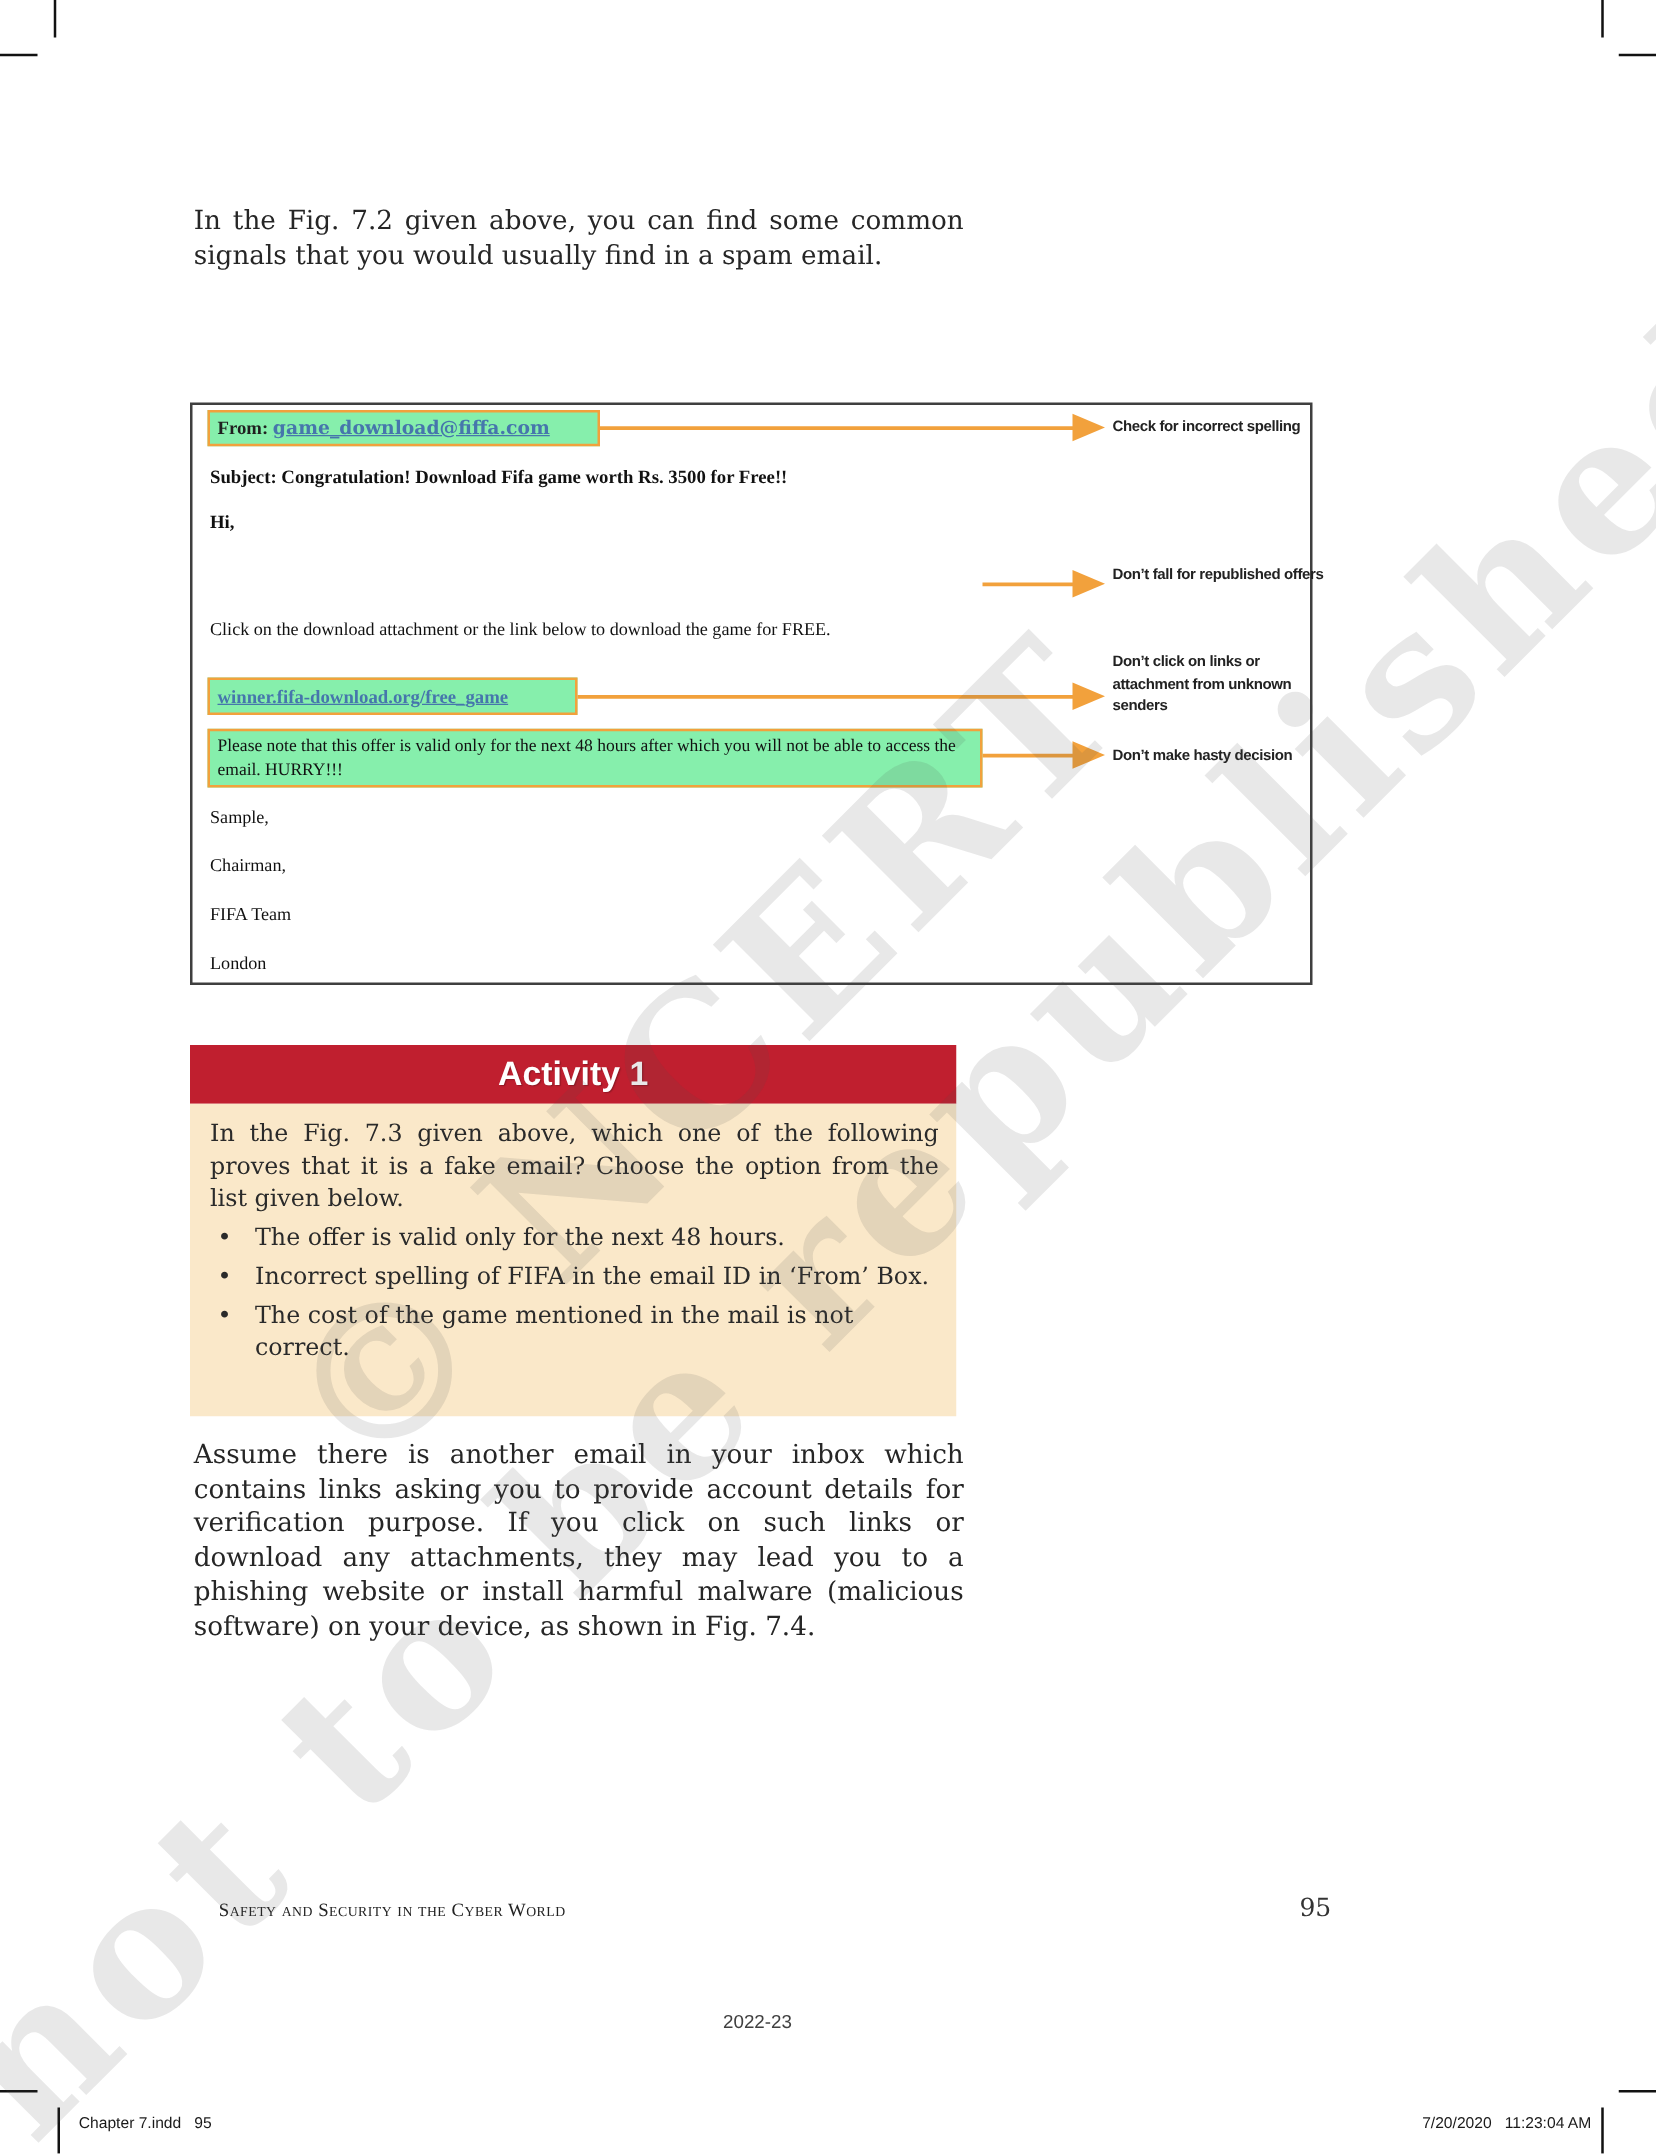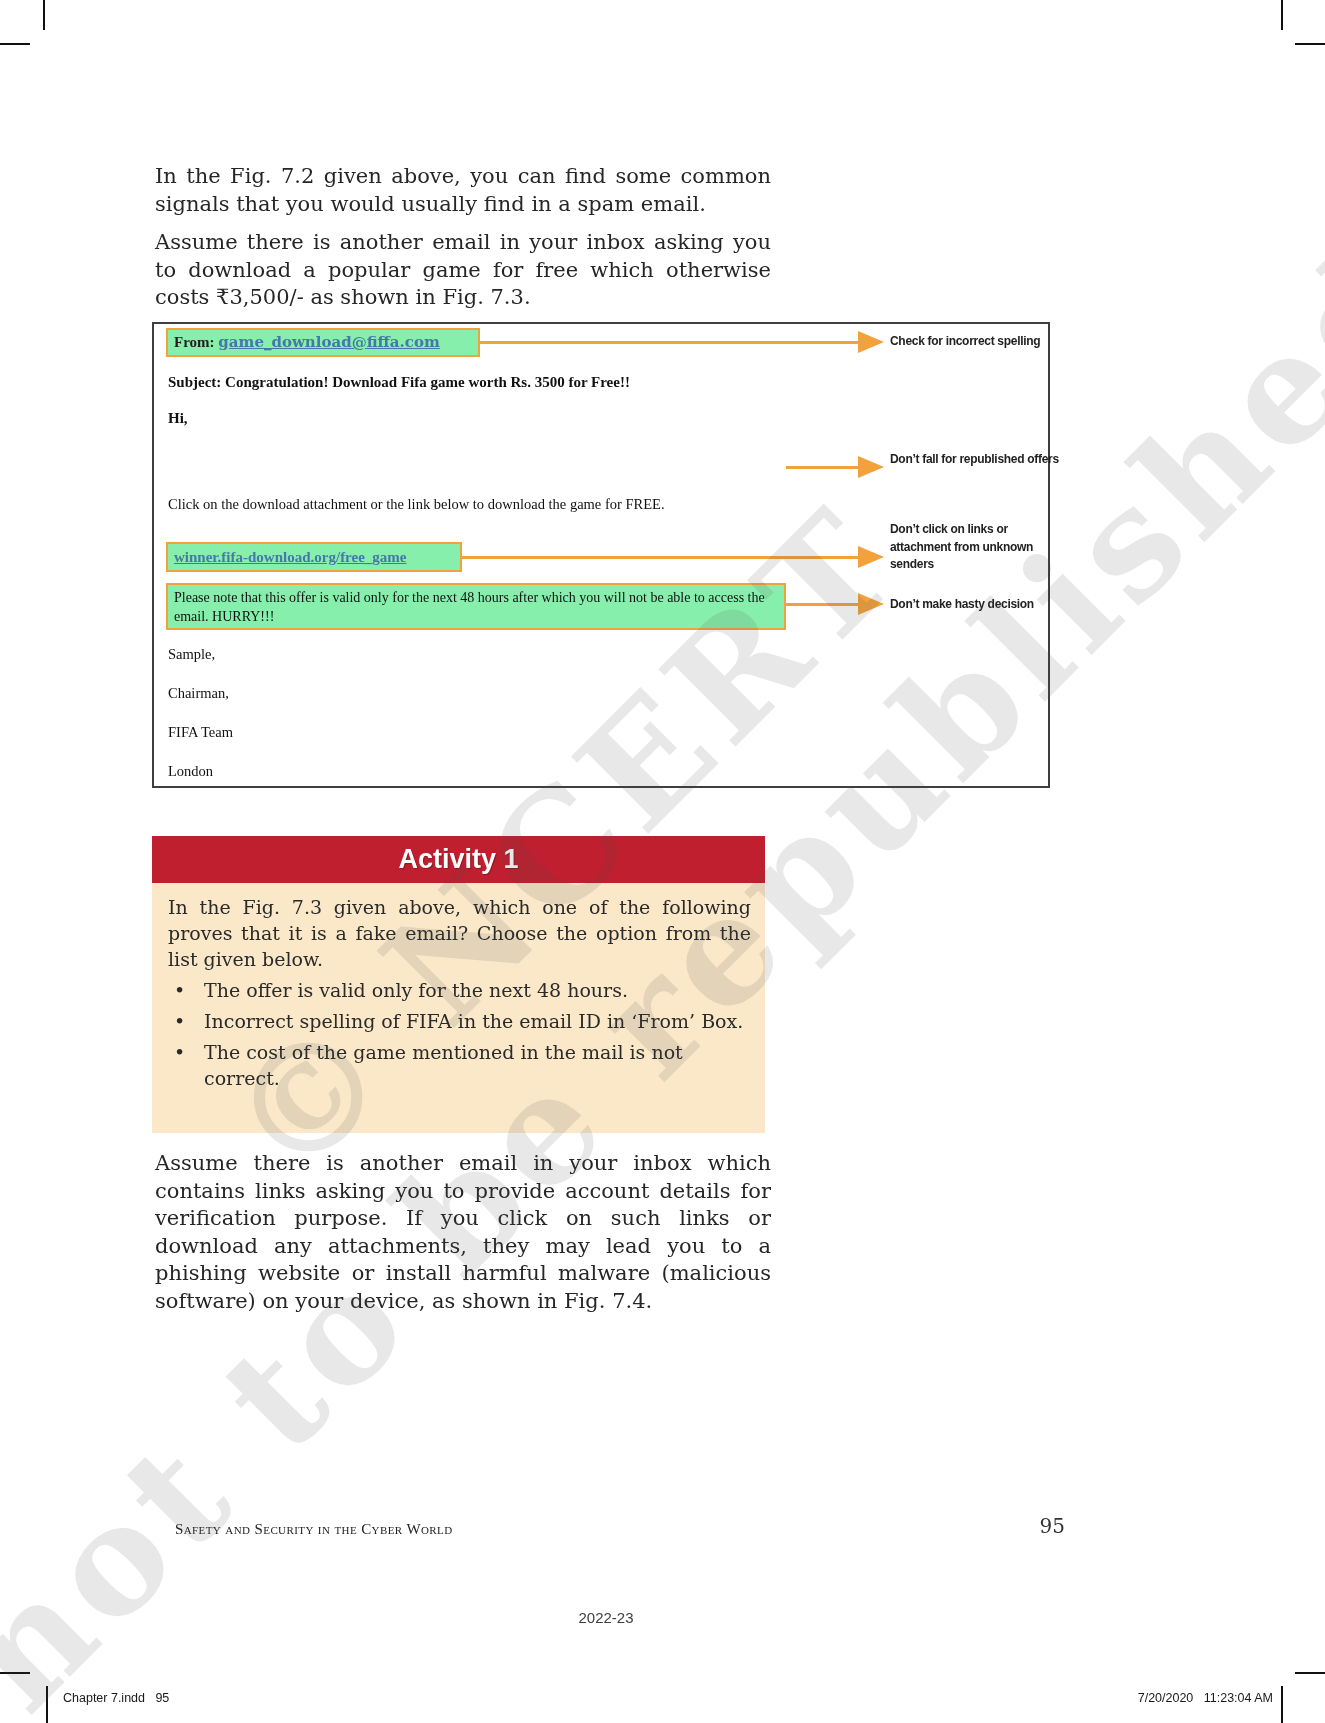--- a/index.html
+++ b/index.html
@@ -78,21 +78,20 @@
   <div class="crop v" style="left:43px;top:0;height:30px"></div>
   <div class="crop h" style="left:0;top:43px;width:30px"></div>
   <div class="crop v" style="left:1281px;top:0;height:30px"></div>
   <div class="crop h" style="left:1295px;top:43px;width:30px"></div>
   <div class="crop h" style="left:0;top:1672px;width:30px"></div>
   <div class="crop h" style="left:1295px;top:1672px;width:30px"></div>
   <div class="crop v" style="left:46px;top:1686px;height:37px"></div>
   <div class="crop v" style="left:1281px;top:1686px;height:37px"></div>
 
   <p class="body-para" style="top:163px">In the Fig. 7.2 given above, you can find some common signals that you would usually find in a spam email.</p>
-  <p class="body-para" style="top:229px">Assume there is another email in your inbox asking you to download a popular game for free which otherwise costs ₹3,500/- as shown in Fig. 7.3.</p>
 
   <div class="figure">
 
     <div class="obox" style="left:12px;top:4px;width:314px;height:29px;padding:2px 6px">
       <span class="b" style="font-family:'Liberation Serif',serif;font-size:15px">From: </span><span class="link" style="font-size:15px">game_download@fiffa.com</span>
     </div>
     <div class="conn" style="left:326px;top:17px;width:380px"></div>
     <div class="ahead" style="left:704px;top:7px"></div>
     <div class="ann" style="left:736px;top:9px">Check for incorrect spelling</div>
 

